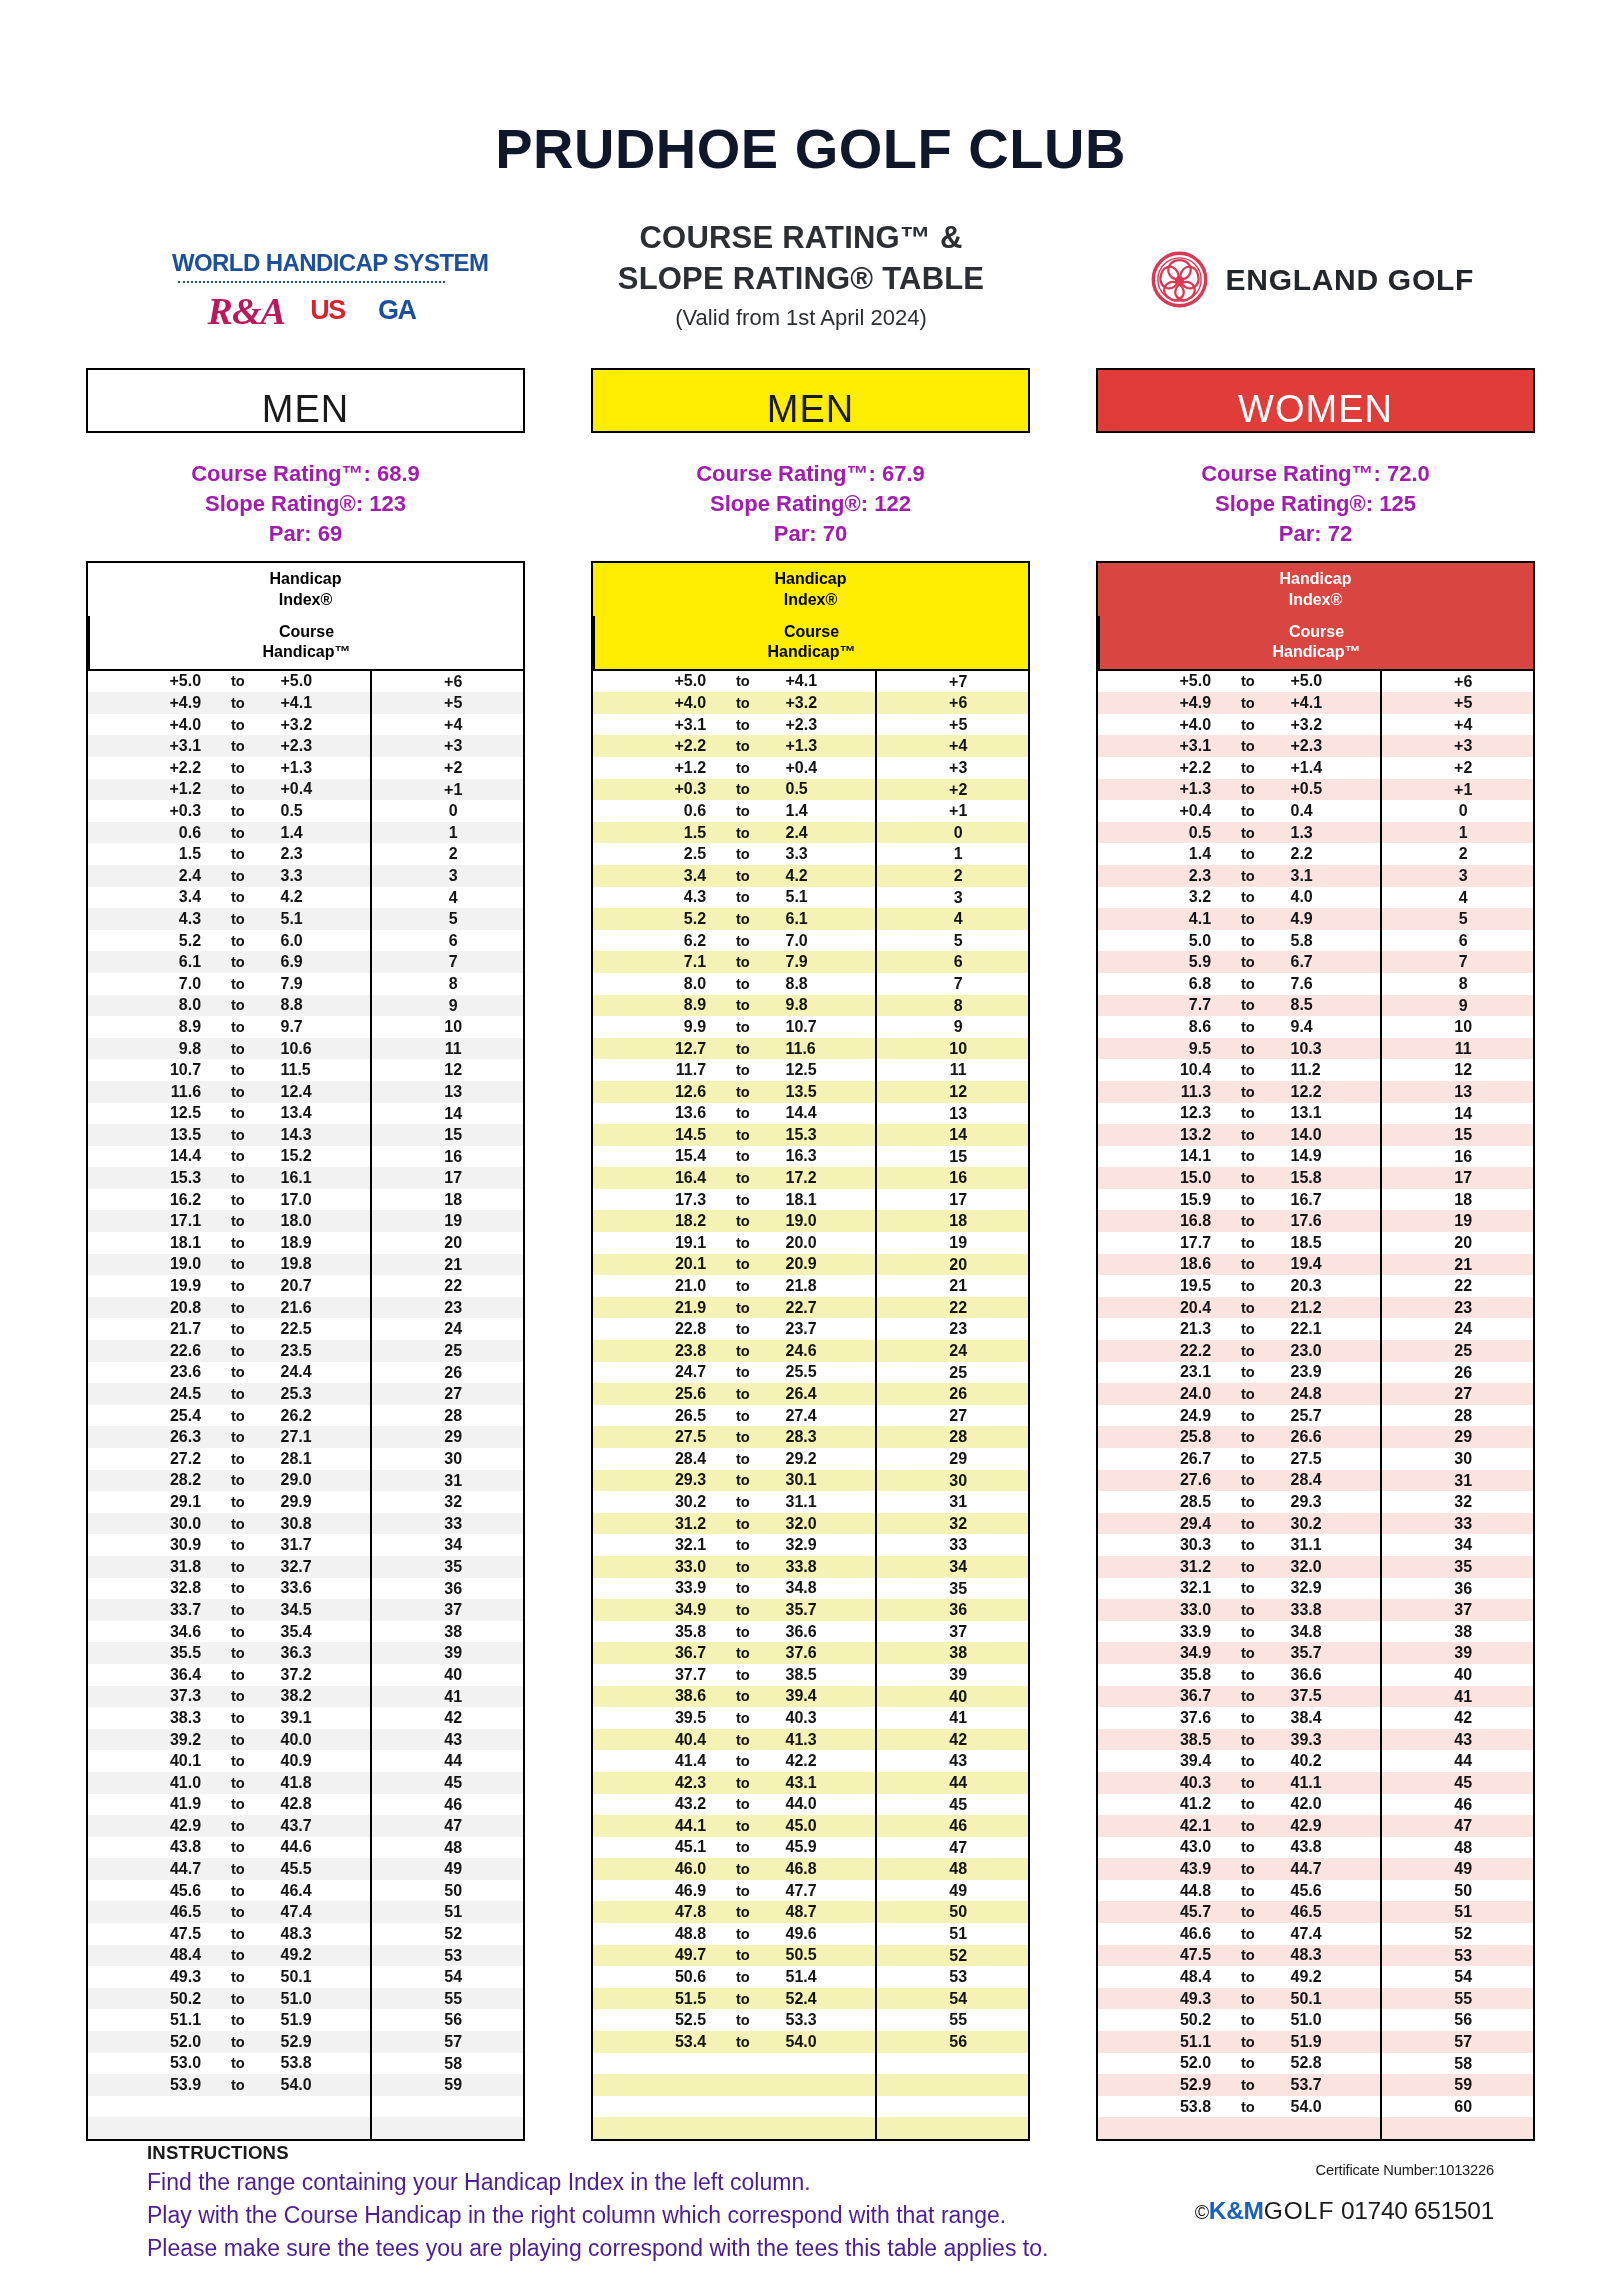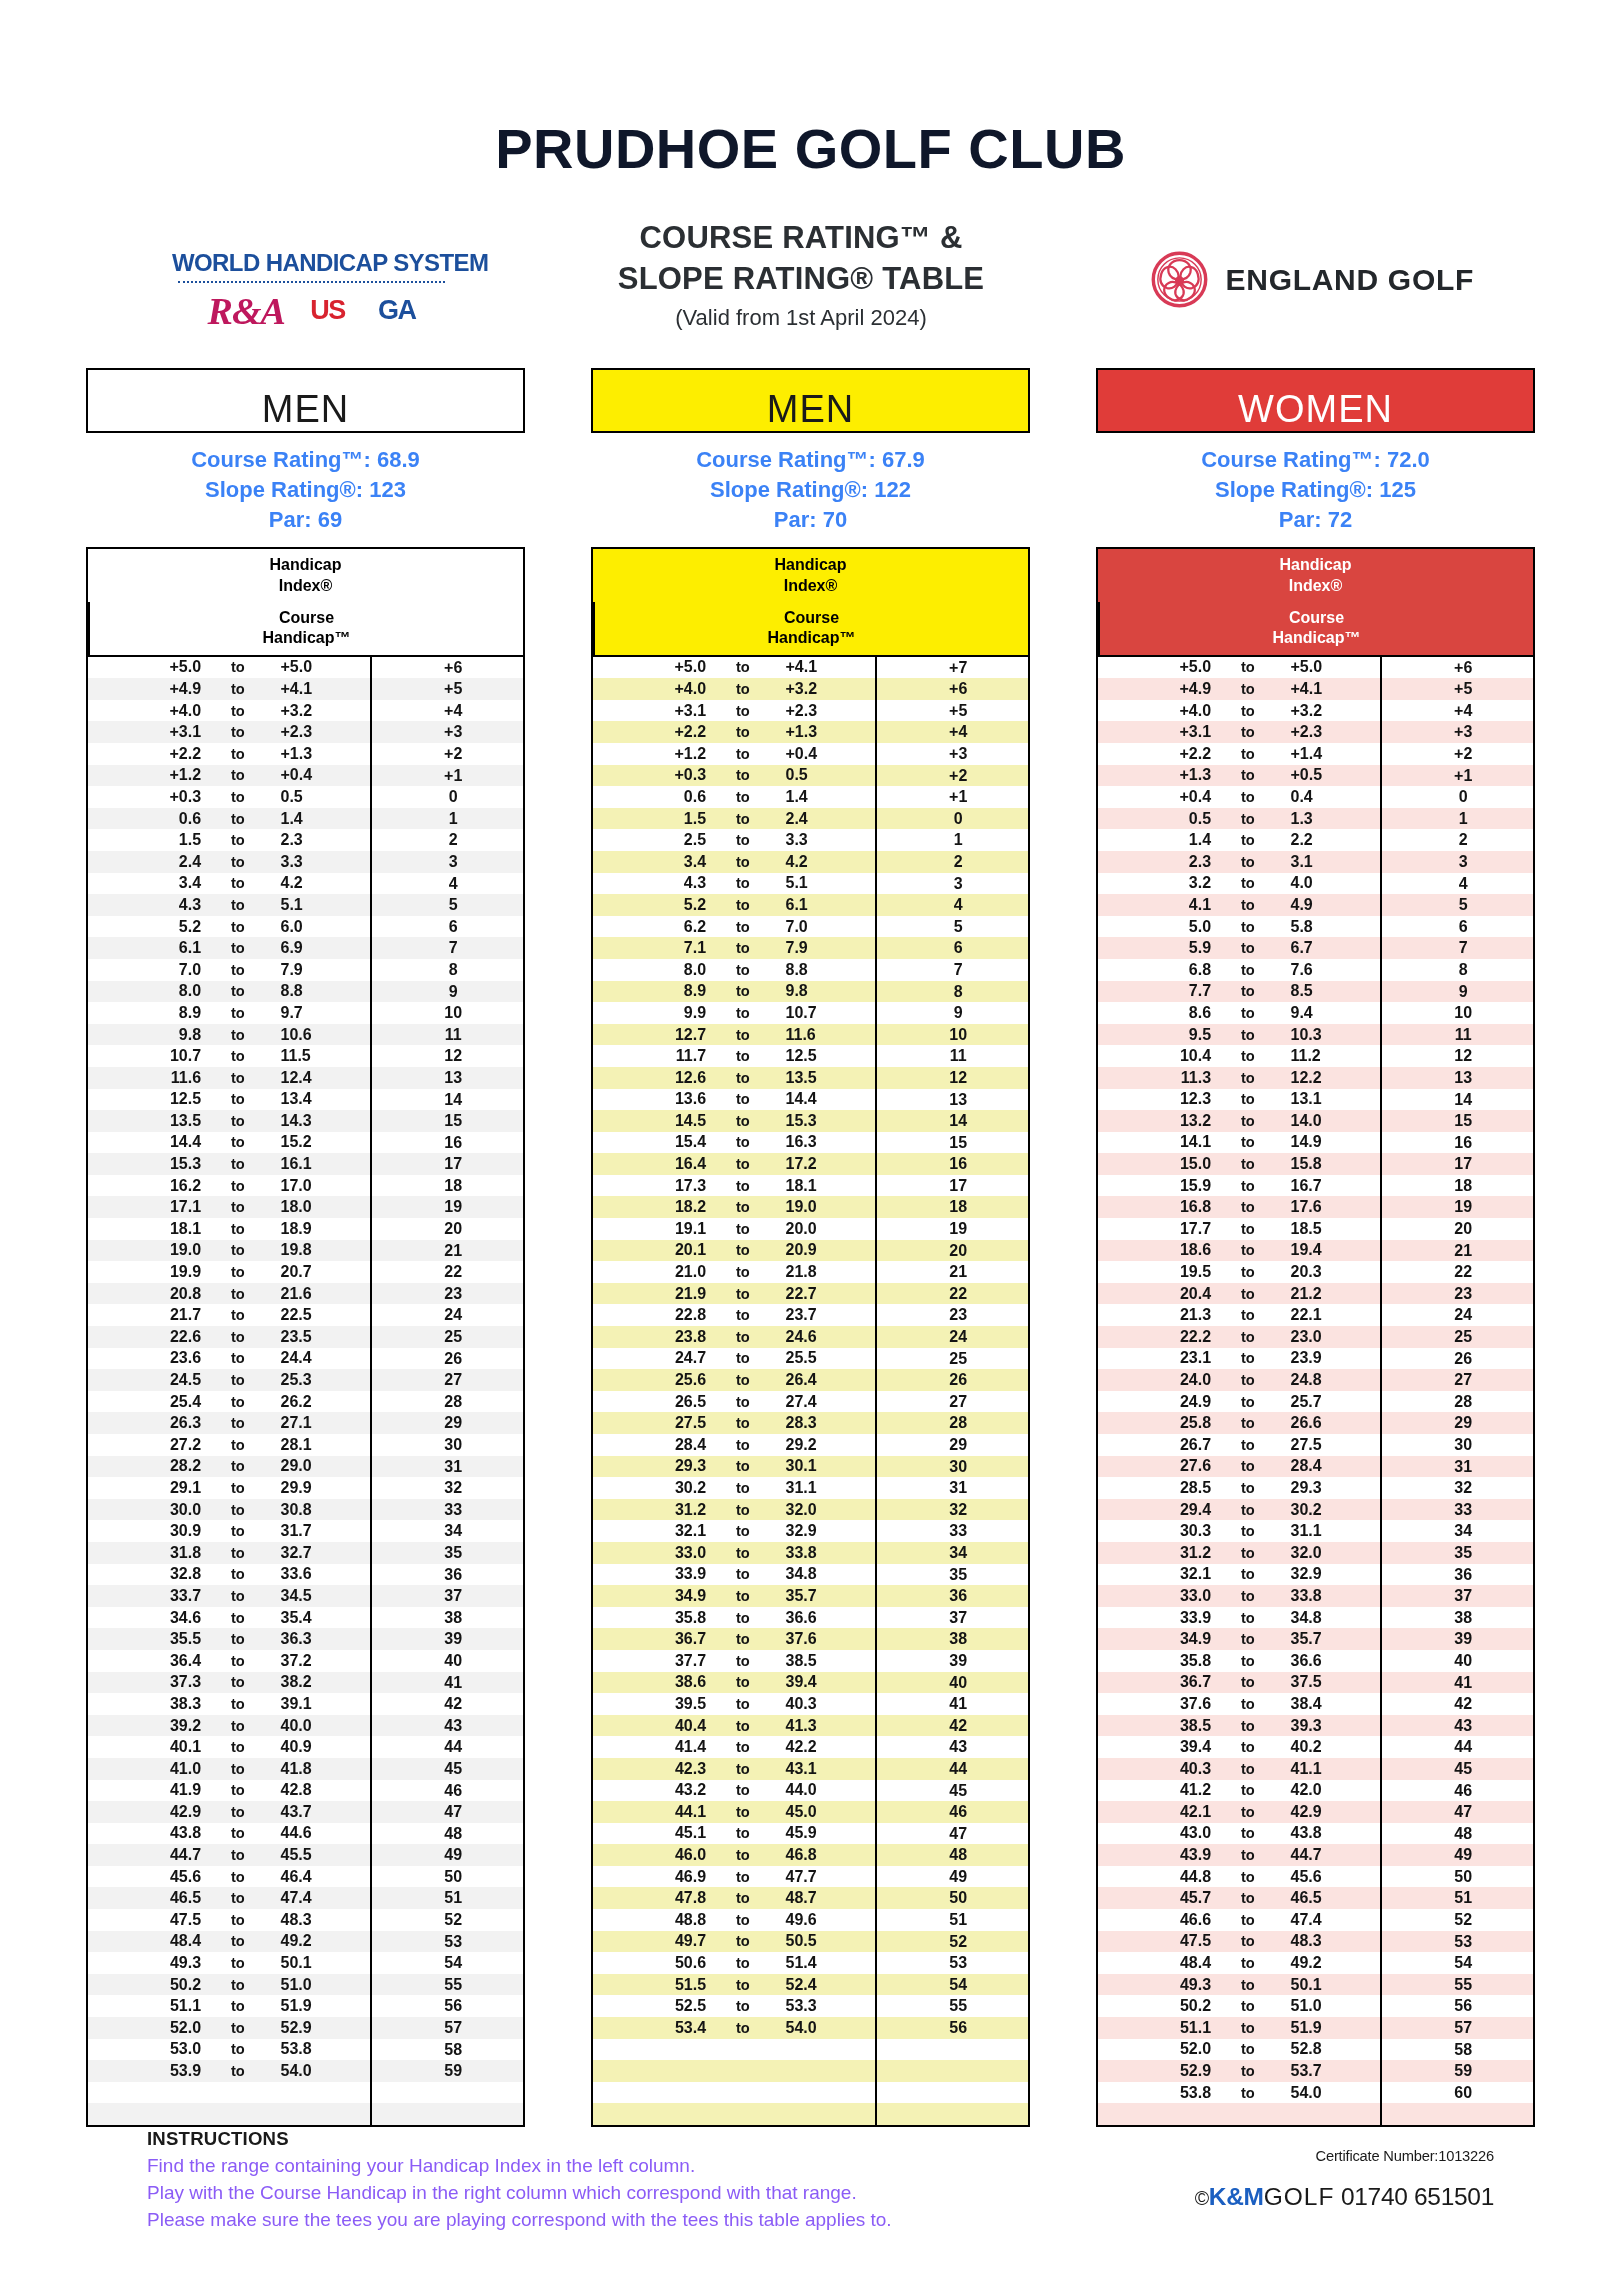--- a/index.html
+++ b/index.html
@@ -115,22 +115,22 @@
   }
   .tee-white { background: #ffffff; color: #1a1a1a; }
   .tee-yellow { background: #fdee00; color: #1a1a1a; }
   .tee-red { background: #e03c39; color: #ffffff; }
 
   .ratings {
     text-align: center;
     font-size: 22px;
     font-weight: bold;
     line-height: 1.36;
-    padding-top: 12px;
-    color: #3b82f6;
+    padding-top: 26px;
+    color: #a21caf;
   }
 
   .table-wrap {
     margin-top: 12.7px;
     border: 2.5px solid #000;
     background: #fff;
   }
   .thead {
     display: flex;
     border-bottom: 2.5px solid #000;
@@ -171,21 +171,21 @@
     align-items: flex-start;
     padding: 1px 127px 0 147px;
   }
   .instructions { }
   .instr-title {
     font-size: 18.6px;
     font-weight: bold;
     letter-spacing: 0.2px;
     margin-bottom: 2px;
   }
-  .instr-line { font-size: 19px; line-height: 1.43; color: #8b5cf6; }
+  .instr-line { font-size: 23px; line-height: 1.43; color: #4c1d95; }
 
   .cert-area { text-align: right; padding-top: 19.6px; }
   .cert-no { font-size: 14.7px; color: #1a1a1a; letter-spacing: -0.2px; }
   .km-line {
     margin-top: 19.6px;
     font-size: 24.5px;
     letter-spacing: -0.3px;
     white-space: nowrap;
   }
   .km-c { font-size: 19.6px; }

